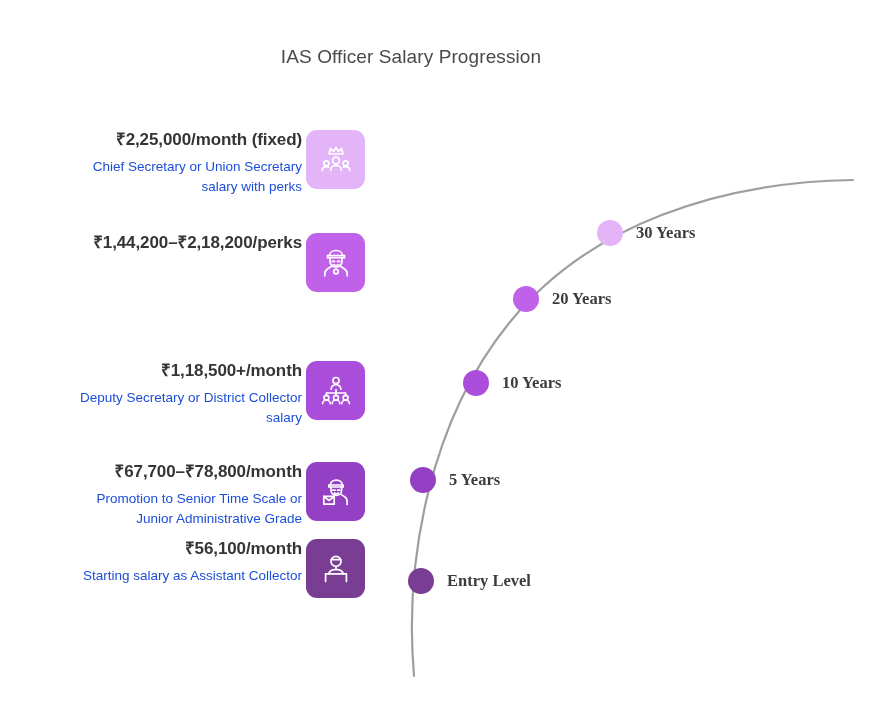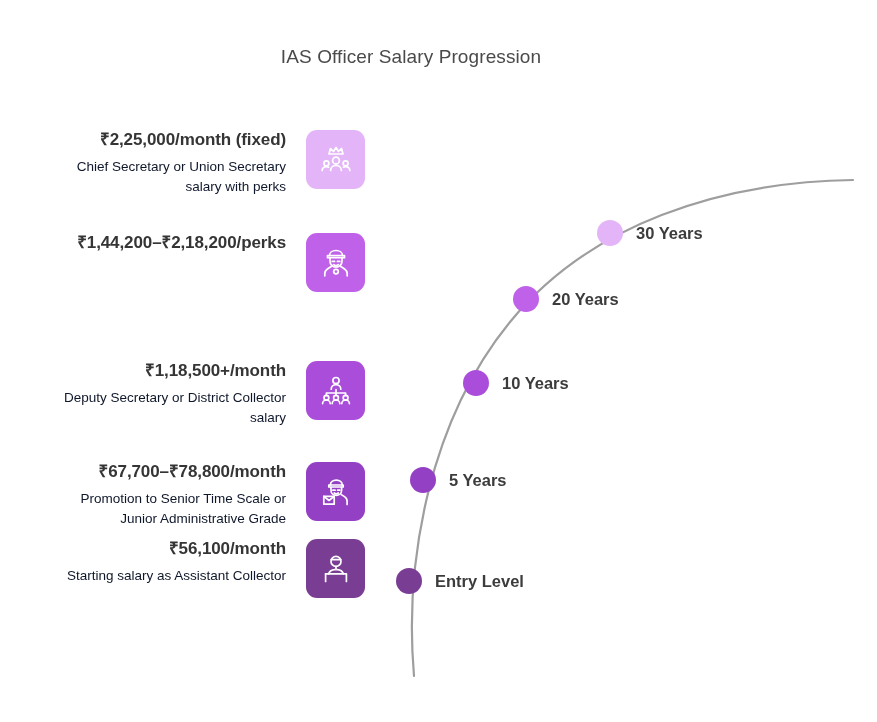--- a/index.html
+++ b/index.html
@@ -28,37 +28,37 @@
   }
 
   
   .stage-row {
     position: absolute;
     left: 40px;
     width: 325px;
     display: flex;
     align-items: flex-start;
     justify-content: flex-end;
-    gap: 20px;
+    gap: 4px;
   }
   .stage-text {
     text-align: right;
     width: 232px;
     padding-top: 1px;
   }
   .stage-amount {
     font-size: 17px;
     font-weight: bold;
     color: #353535;
     line-height: 1.32;
     letter-spacing: -0.1px;
   }
   .stage-desc {
     font-size: 13.5px;
-    color: #0f172a;
+    color: #1d4ed8;
     line-height: 1.44;
     margin-top: 6px;
   }
   .icon-tile {
     width: 59px;
     height: 59px;
     min-width: 59px;
     border-radius: 11px;
     display: flex;
     align-items: center;
@@ -76,20 +76,21 @@
     top: 0;
     width: 877px;
     height: 722px;
     pointer-events: none;
   }
   .milestone {
     position: absolute;
     display: flex;
     align-items: center;
     gap: 13px;
+    font-family: Liberation Serif, serif;
   }
   .milestone-dot {
     width: 26px;
     height: 26px;
     border-radius: 50%;
   }
   .milestone-label {
     font-size: 16.5px;
     font-weight: bold;
     color: #3c3c3c;
@@ -189,21 +190,21 @@
       <circle cx="17" cy="9.4" r="5"></circle>
       <path d="M12.2 7.6 h9.6"></path>
       <path d="M17 14.4 v3.4"></path>
       <path d="M9.6 21.8 c0.9-2.4 3.2-4 6-4.2 M24.4 21.8 c-0.9-2.4-3.2-4-6-4.2"></path>
       <path d="M6.6 21.8 h20.8 v7.6"></path>
       <path d="M6.6 21.8 v7.6"></path>
     </svg>
   </div>
 </div>
 
-<div class="milestone" style="left:396px; top:568px">
+<div class="milestone" style="left:408px; top:568px">
   <div class="milestone-dot" style="background:#7a3d94"></div>
   <div class="milestone-label">Entry Level</div>
 </div>
 
 <div class="milestone" style="left:410px; top:467px">
   <div class="milestone-dot" style="background:#9440c4"></div>
   <div class="milestone-label">5 Years</div>
 </div>
 
 <div class="milestone" style="left:463px; top:370px">

